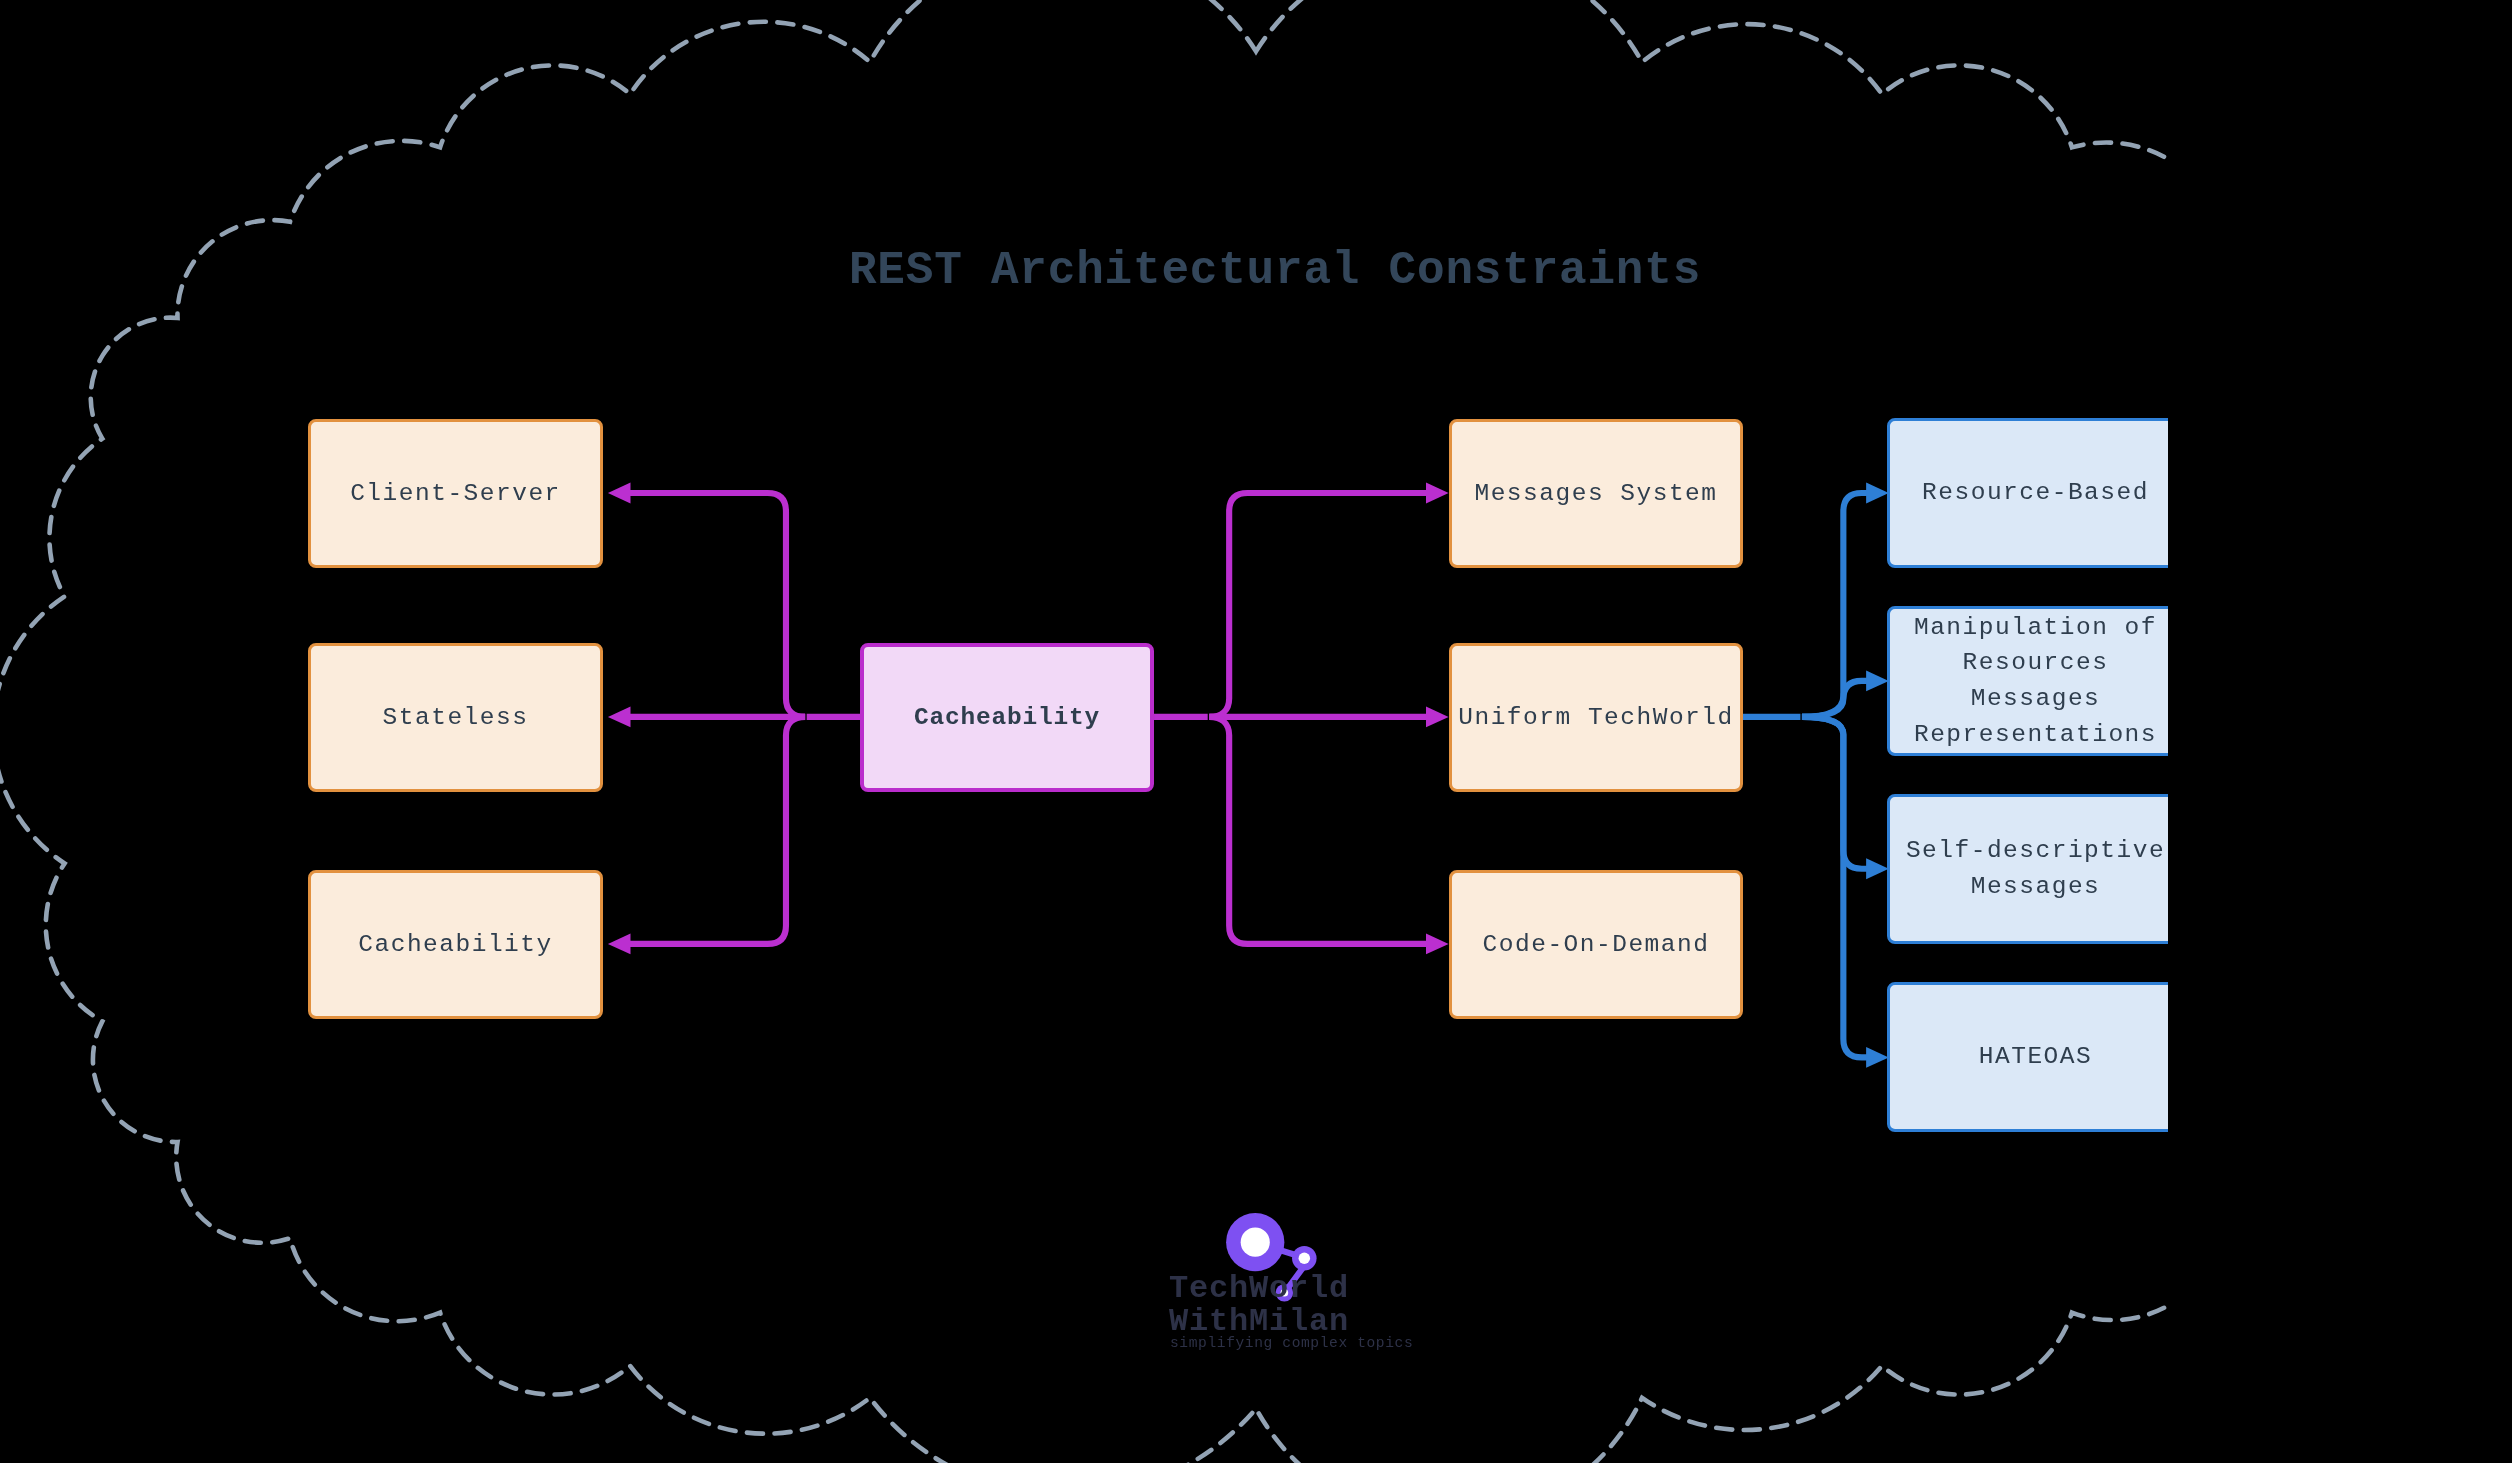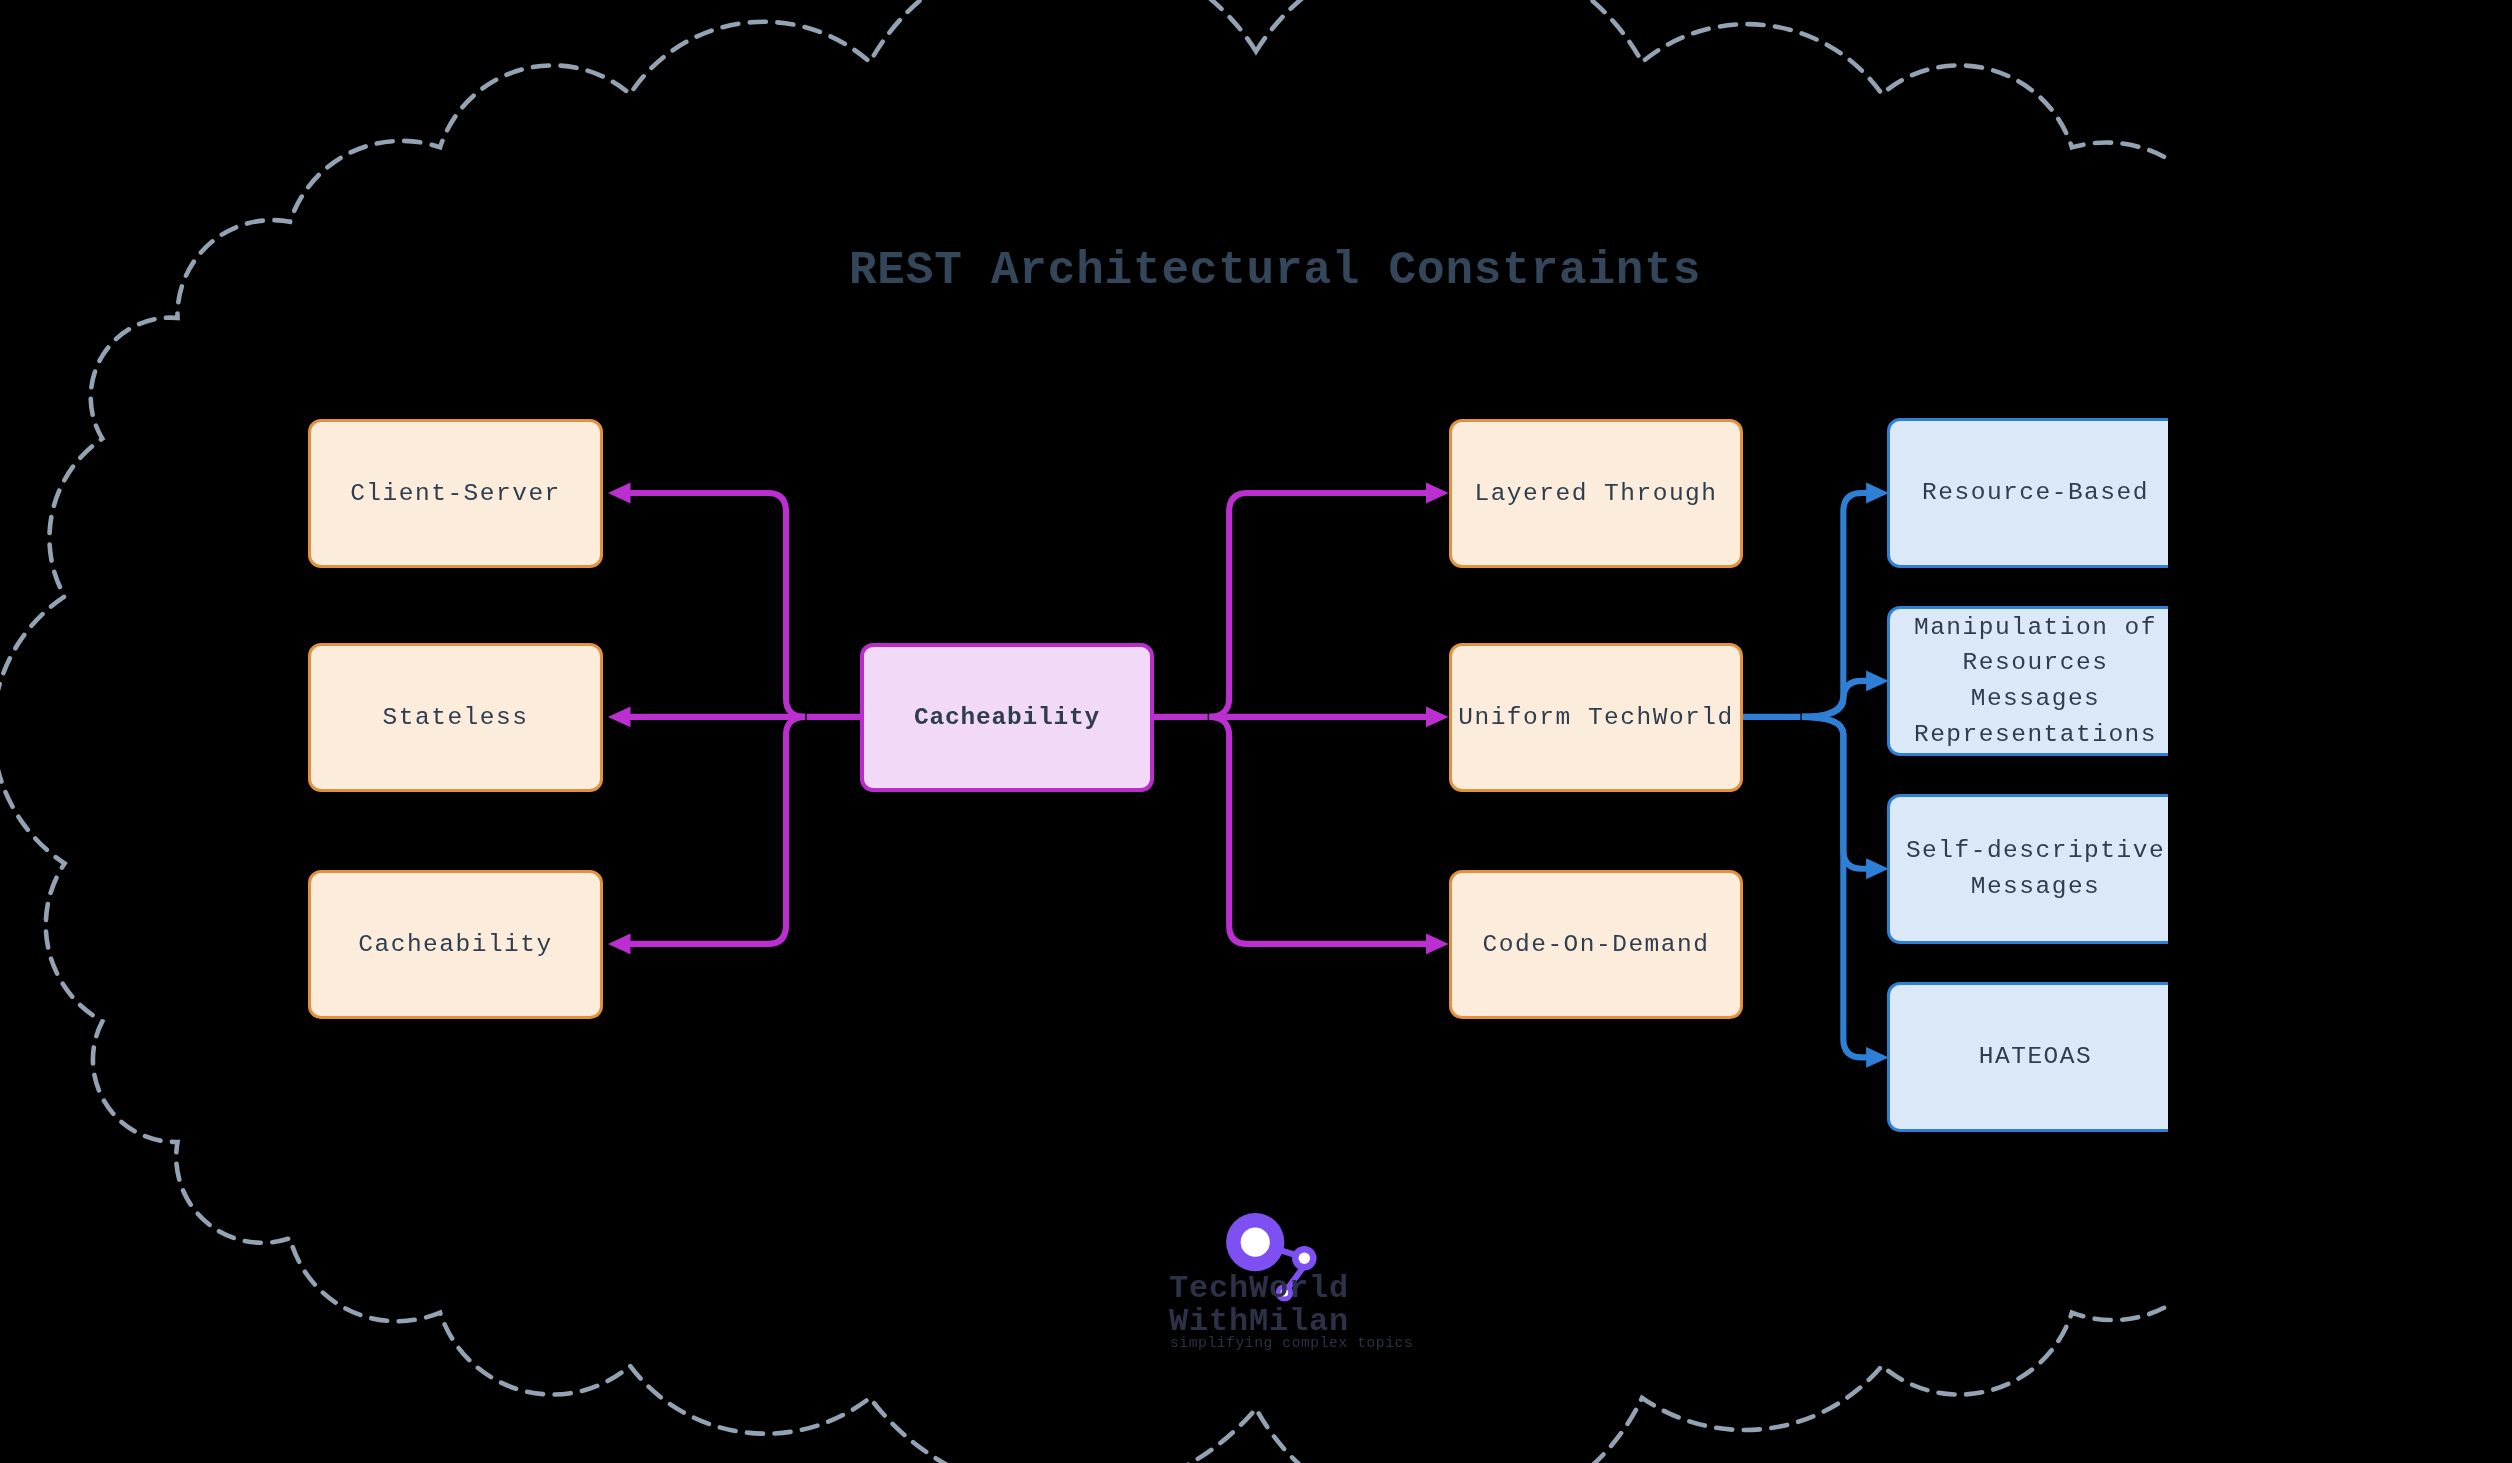--- a/index.html
+++ b/index.html
@@ -20,21 +20,21 @@
     letter-spacing:0.8px;
     color:var(--title-text,#33465a);
     white-space:nowrap;
   }
 
   .node{
     position:absolute;
     box-sizing:border-box;
     display:flex;align-items:center;justify-content:center;
     text-align:center;
-    border-radius:13px;
+    border-radius:8px;
     font-size:24.5px;
     letter-spacing:1.5px;
     line-height:1.45;
     color:var(--node-text,#2f3e4e);
     padding:0 3px;
   }
   .node.orange{
     background:var(--orange-fill,#fbecdc);
     border:3.8px solid var(--orange-border,#e2913f);
   }
@@ -129,21 +129,21 @@
   </svg>
 
   <div class="page-title">REST Architectural Constraints</div>
 
   <div class="node orange" style="left:308px;top:419px;width:295px;height:149px">Client-Server</div>
   <div class="node orange" style="left:308px;top:643px;width:295px;height:149px">Stateless</div>
   <div class="node orange" style="left:308px;top:870px;width:295px;height:149px">Cacheability</div>
 
   <div class="node purple" style="left:860px;top:643px;width:294px;height:149px">Cacheability</div>
 
-  <div class="node orange" style="left:1449px;top:419px;width:294px;height:149px">Layered Through</div>
+  <div class="node orange" style="left:1449px;top:419px;width:294px;height:149px">Messages System</div>
   <div class="node orange" style="left:1449px;top:643px;width:294px;height:149px">Uniform TechWorld</div>
   <div class="node orange" style="left:1449px;top:870px;width:294px;height:149px">Code-On-Demand</div>
 
   <div class="node blue" style="left:1887px;top:418px;width:297px;height:150px">Resource-Based</div>
   <div class="node blue" style="left:1887px;top:606px;width:297px;height:150px">Manipulation of Resources Messages Representations</div>
   <div class="node blue" style="left:1887px;top:794px;width:297px;height:150px">Self-descriptive Messages</div>
   <div class="node blue" style="left:1887px;top:982px;width:297px;height:150px">HATEOAS</div>
 
   <div class="logo-line" style="top:1273px">TechWorld</div>
   <div class="logo-line" style="top:1306px">WithMilan</div>

